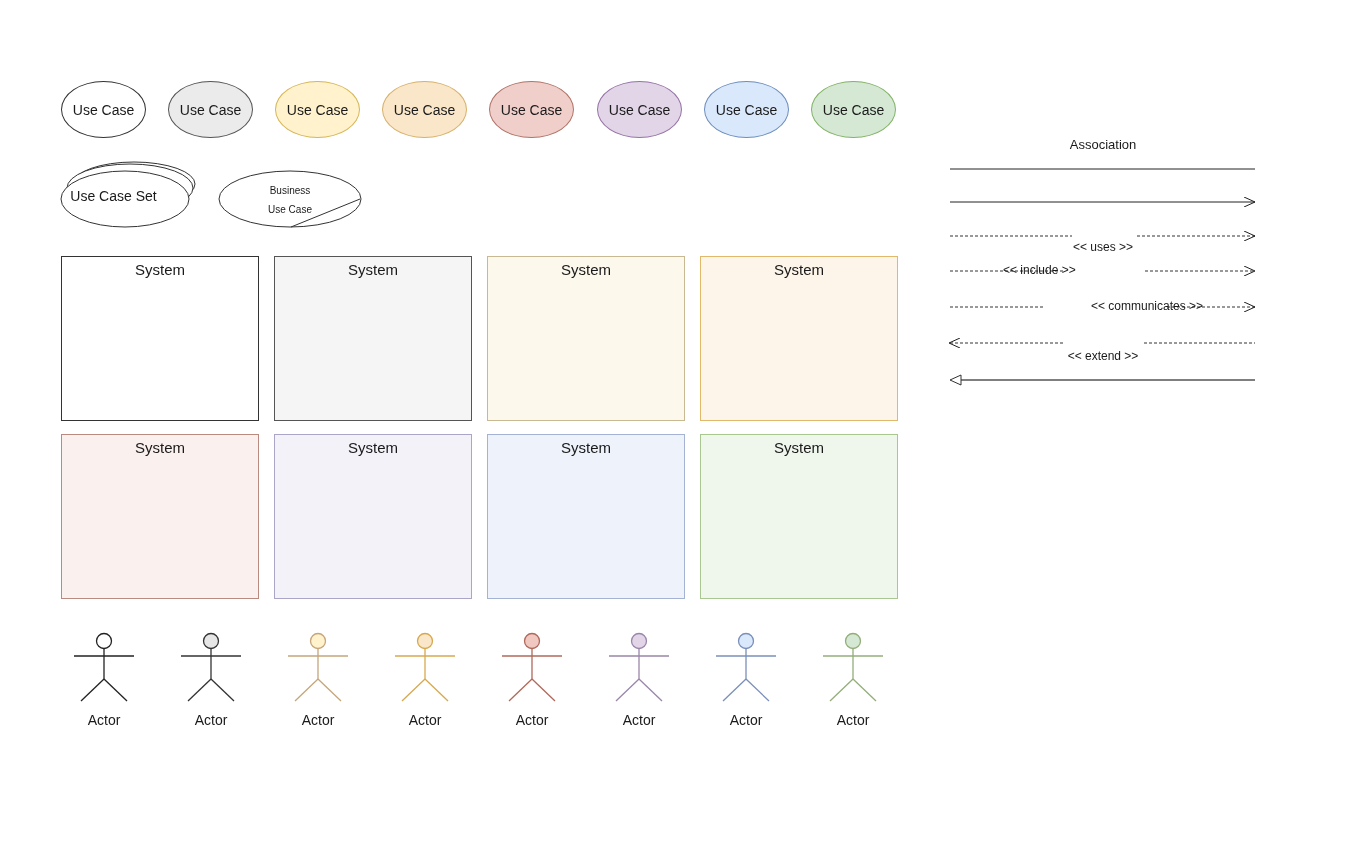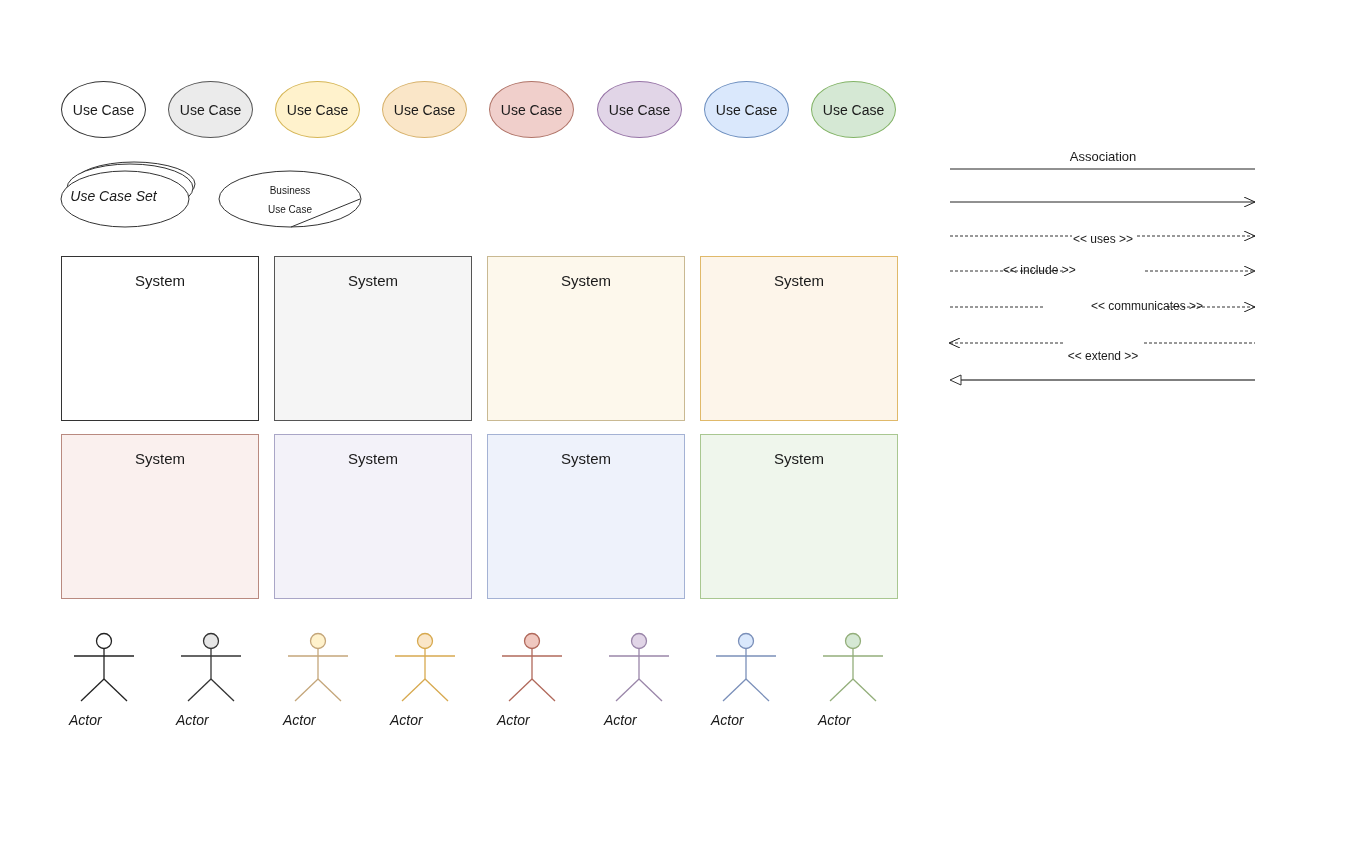--- a/index.html
+++ b/index.html
@@ -4,23 +4,23 @@
   <style>
     html, body { margin: 0; padding: 0; background: #ffffff; }
     body { width: 1366px; height: 854px; position: relative; overflow: hidden;
            font-family: "Liberation Sans", "DejaVu Sans", sans-serif; color: #1a1a1a; }
     .abs { position: absolute; }
     .uc { position: absolute; width: 85px; height: 57px; box-sizing: border-box;
           border: 1px solid #333; border-radius: 50%; display: flex; align-items: center;
           justify-content: center; font-size: 14px; }
     .sys { position: absolute; width: 198px; height: 165px; box-sizing: border-box;
            border: 1px solid #333; }
-    .sys-title { position: absolute; top: 15px; left: 0; right: 0; text-align: center; font-size: 15px; }
+    .sys-title { position: absolute; top: 4px; left: 0; right: 0; text-align: center; font-size: 15px; }
     .actor { position: absolute; width: 70px; height: 110px; }
-    .actor-label { position: absolute; left: 0; right: 0; font-size: 14px; top: 80px; font-style: italic; }
+    .actor-label { position: absolute; left: 0; right: 0; text-align: center; font-size: 14px; top: 80px; }
     .conn-label { font-size: 12px; }
   </style>
 </head>
 <body>
 
 <div id="uc-row">
     <div class="uc" style="left: 61px; top: 81px; background: rgb(255, 255, 255); border-color: rgb(51, 51, 51);">
       <span>Use Case</span>
     </div>
     <div class="uc" style="left: 168px; top: 81px; background: rgb(235, 235, 235); border-color: rgb(85, 85, 85);">
@@ -50,21 +50,21 @@
   <g>
     <ellipse cx="79" cy="29" rx="61" ry="22" fill="#fff" stroke="#333" stroke-width="1"></ellipse>
     <ellipse cx="75" cy="33" rx="63" ry="24" fill="#fff" stroke="#333" stroke-width="1"></ellipse>
     <ellipse cx="70" cy="44" rx="64" ry="28" fill="#fff" stroke="#333" stroke-width="1"></ellipse>
   </g>
   <g>
     <ellipse cx="235" cy="44" rx="71" ry="28" fill="#fff" stroke="#333" stroke-width="1"></ellipse>
     <line x1="236" y1="72" x2="305" y2="44" stroke="#333" stroke-width="1"></line>
   </g>
 </svg>
-<div class="abs" style="left:61px; top:188px; width:105px; text-align:center; font-size:14px;font-style:italic;">Use Case Set</div>
+<div class="abs" style="left:61px; top:188px; width:105px; text-align:center; font-size:14px;">Use Case Set</div>
 <div class="abs" style="left:219px; top:181px; width:142px; text-align:center; font-size:10px; line-height:19px;">
   <div>Business</div>
   <div>Use Case</div>
 </div>
 
 <div id="sys-grid">
     <div class="sys" style="left: 61px; top: 256px; background: rgb(255, 255, 255); border-color: rgb(51, 51, 51);">
       <div class="sys-title">System</div>
     </div>
     <div class="sys" style="left: 274px; top: 256px; background: rgb(245, 245, 245); border-color: rgb(85, 85, 85);">
@@ -185,17 +185,17 @@
   <g>
     <line x1="10" y1="203" x2="125" y2="203" stroke="#333" stroke-width="1" stroke-dasharray="3,2" marker-start="url(#open-arrow-rev)"></line>
     <line x1="204" y1="203" x2="315" y2="203" stroke="#333" stroke-width="1" stroke-dasharray="3,2"></line>
   </g>
 
   <g>
     <line x1="21" y1="240" x2="315" y2="240" stroke="#555" stroke-width="1.3"></line>
     <path d="M21,235 L10,240 L21,245 Z" fill="#fff" stroke="#333" stroke-width="1"></path>
   </g>
 </svg>
-<div class="abs conn-label" style="left:1003px; top:149px; width:200px; text-align:center; font-size:13px;">Association</div>
-<div class="abs conn-label" style="left:1003px; top:232px; width:200px; text-align:center; background:transparent;">&lt;&lt; uses &gt;&gt;</div>
+<div class="abs conn-label" style="left:1003px; top:137px; width:200px; text-align:center; font-size:13px;">Association</div>
+<div class="abs conn-label" style="left:1003px; top:240px; width:200px; text-align:center; background:transparent;">&lt;&lt; uses &gt;&gt;</div>
 <div class="abs conn-label" style="left:1003px; top:263px; width:200px; text-align:left;">&lt;&lt; include &gt;&gt;</div>
 <div class="abs conn-label" style="left:1003px; top:299px; width:200px; text-align:right;">&lt;&lt; communicates &gt;&gt;</div>
 <div class="abs conn-label" style="left:1003px; top:349px; width:200px; text-align:center;">&lt;&lt; extend &gt;&gt;</div>
 
 </body></html>

